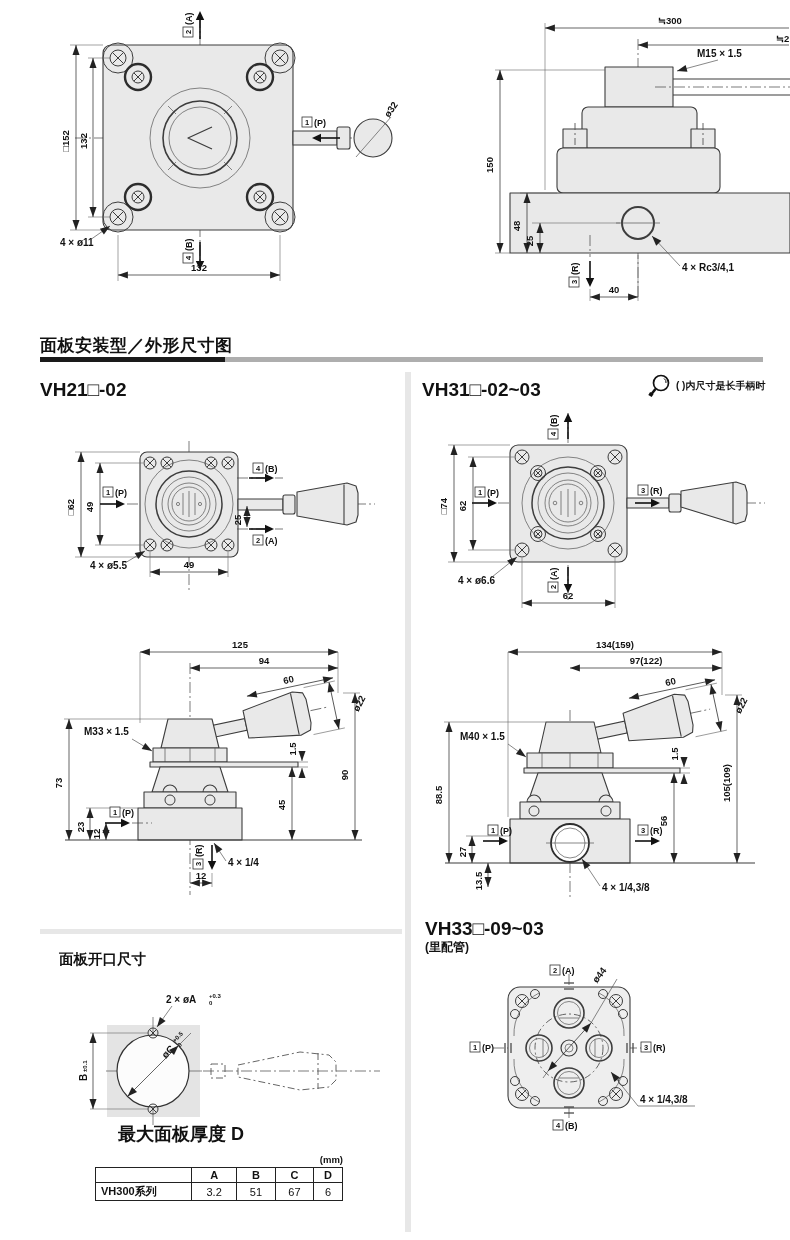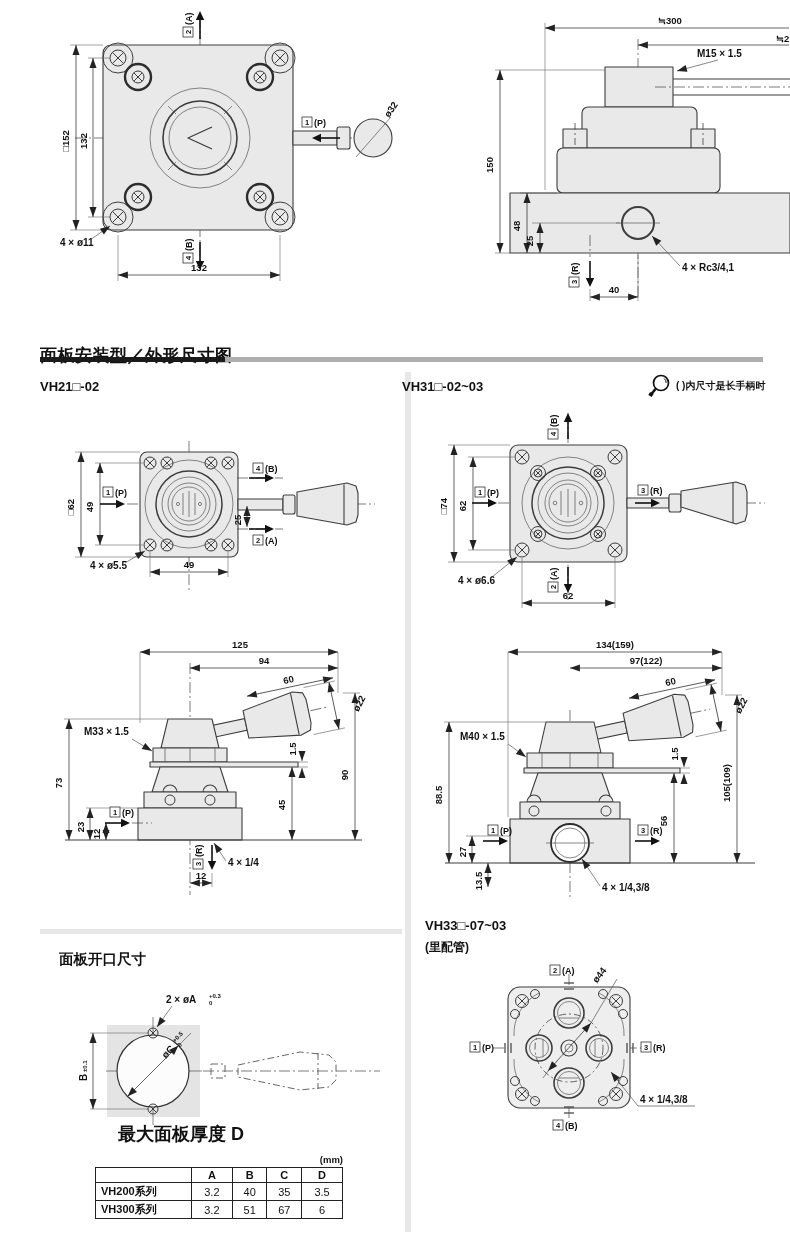--- a/index.html
+++ b/index.html
@@ -5,21 +5,21 @@
   html,body{margin:0;padding:0;background:#fff;}
   #page{position:relative;width:790px;height:1240px;background:#fff;overflow:hidden;
         font-family:"Liberation Sans",sans-serif;color:#111;}
   .abs{position:absolute;}
   
   .sec-title{font-size:17px;font-weight:700;letter-spacing:.5px;}
   .rule-black{position:absolute;left:40px;top:357px;width:185px;height:5px;background:#1a1a1a;}
   .rule-gray{position:absolute;left:225px;top:357px;width:538px;height:5px;background:#aeaeae;}
   .vdiv{position:absolute;left:405px;top:372px;width:6px;height:860px;background:#e7e7e7;}
   .hdiv{position:absolute;left:40px;top:929px;width:362px;height:5px;background:#e7e7e7;}
-  .model-title{font-size:13px;font-weight:700;}
+  .model-title{font-size:19px;font-weight:700;}
   .sub-title{font-size:12px;font-weight:700;}
   .panel-title{font-size:14.5px;font-weight:700;margin-left:11px;}
   .caption{font-size:18px;font-weight:700;}
   .note-row{display:flex;align-items:center;gap:4px;font-size:10px;font-weight:700;justify-content:center;}
   
   svg{overflow:hidden;}
   .body-fill{fill:#e9e9e9;stroke:#3d3d3d;stroke-width:1.1;stroke-linejoin:round;}
   .body-fill2{fill:#eeeeee;stroke:#3d3d3d;stroke-width:1.1;stroke-linejoin:round;}
   .ln{stroke:#3d3d3d;fill:none;stroke-width:1.1;stroke-linejoin:round;}
   .thin{stroke:#555;fill:none;stroke-width:.7;}
@@ -204,28 +204,28 @@
     <text class="lbl" x="212" y="266">4 × Rc3/4,1</text>
     <line class="thin" x1="210" y1="261" x2="182" y2="231" marker-end="url(#arB)"></line>
   </g>
   <g transform="rotate(-90 104 272)">
     <rect class="pb" x="94" y="267" width="10" height="10"></rect>
     <text class="pn" x="99" y="275" text-anchor="middle">3</text>
     <text class="pt" x="106" y="275.5">(R)</text>
   </g>
 </svg>
 
-<div class="abs sec-title" style="left:40px;top:344px">面板安装型／外形尺寸图</div>
+<div class="abs sec-title" style="left:40px;top:334px">面板安装型／外形尺寸图</div>
 <div class="rule-black"></div>
 <div class="rule-gray"></div>
 <div class="vdiv"></div>
 <div class="hdiv"></div>
 
 <div class="abs model-title" style="left:40px;top:379px">VH21□-02</div>
-<div class="abs model-title" style="left:402px;top:379px">VH31□-02~03</div>
+<div class="abs model-title" style="left:422px;top:379px">VH31□-02~03</div>
 
 <div class="abs note-row" style="left:648px;top:373px">
   <svg width="24" height="26" viewBox="0 0 24 26">
     <circle cx="13" cy="10" r="7.5" fill="none" stroke="#111" stroke-width="1.7"></circle>
     <path d="M16,5.5 Q18.5,7 18,10" fill="none" stroke="#111" stroke-width="1"></path>
     <line x1="7.5" y1="16" x2="3.5" y2="21" stroke="#111" stroke-width="2.6"></line>
     <line x1="3.8" y1="20.2" x2="2" y2="23" stroke="#111" stroke-width="4"></line>
   </svg>
   <span>(  )内尺寸是长手柄时</span>
 </div>
@@ -601,21 +601,21 @@
       <polygon points="88,206 79,201.8 79,210.2" fill="#111"></polygon>
   <g>
     <rect class="pb" x="218" y="190" width="10" height="10"></rect>
     <text class="pn" x="223" y="198" text-anchor="middle">3</text>
     <text class="pt" x="230" y="198.5">(R)</text>
   </g>
   <line class="fa" x1="215" y1="206" x2="232" y2="206"></line>
       <polygon points="240,206 231,201.8 231,210.2" fill="#111"></polygon>
 </svg>
 
-<div class="abs model-title" style="left:425px;top:918px">VH33□-07~03</div>
+<div class="abs model-title" style="left:425px;top:918px">VH33□-09~03</div>
 <div class="abs sub-title" style="left:425px;top:939px">(里配管)</div>
 
 <svg class="abs" style="left:455px;top:960px" width="335" height="180" viewBox="0 0 335 180">
   <defs>
     <marker id="arH" viewBox="0 0 10 10" refX="9.5" refY="5" markerWidth="11" markerHeight="11" orient="auto-start-reverse" markerUnits="userSpaceOnUse">
       <path d="M0.5,1.8 L9.5,5 L0.5,8.2 z" fill="#222"></path>
     </marker>
   </defs>
   <line class="cl" x1="114" y1="14" x2="114" y2="162"></line>
   <line class="cl" x1="38" y1="88" x2="192" y2="88"></line>
@@ -765,27 +765,20 @@
       <tr>
         <th></th>
         <th>A</th>
         <th>B</th>
         <th>C</th>
         <th>D</th>
       </tr>
     </thead>
     <tbody>
       <tr>
-        <td class="name">VH200系列</td>
-        <td>3.2</td>
-        <td>40</td>
-        <td>35</td>
-        <td>3.5</td>
-      </tr>
-      <tr>
         <td class="name">VH300系列</td>
         <td>3.2</td>
         <td>51</td>
         <td>67</td>
         <td>6</td>
       </tr>
     </tbody>
   </table>
 </div>
 

